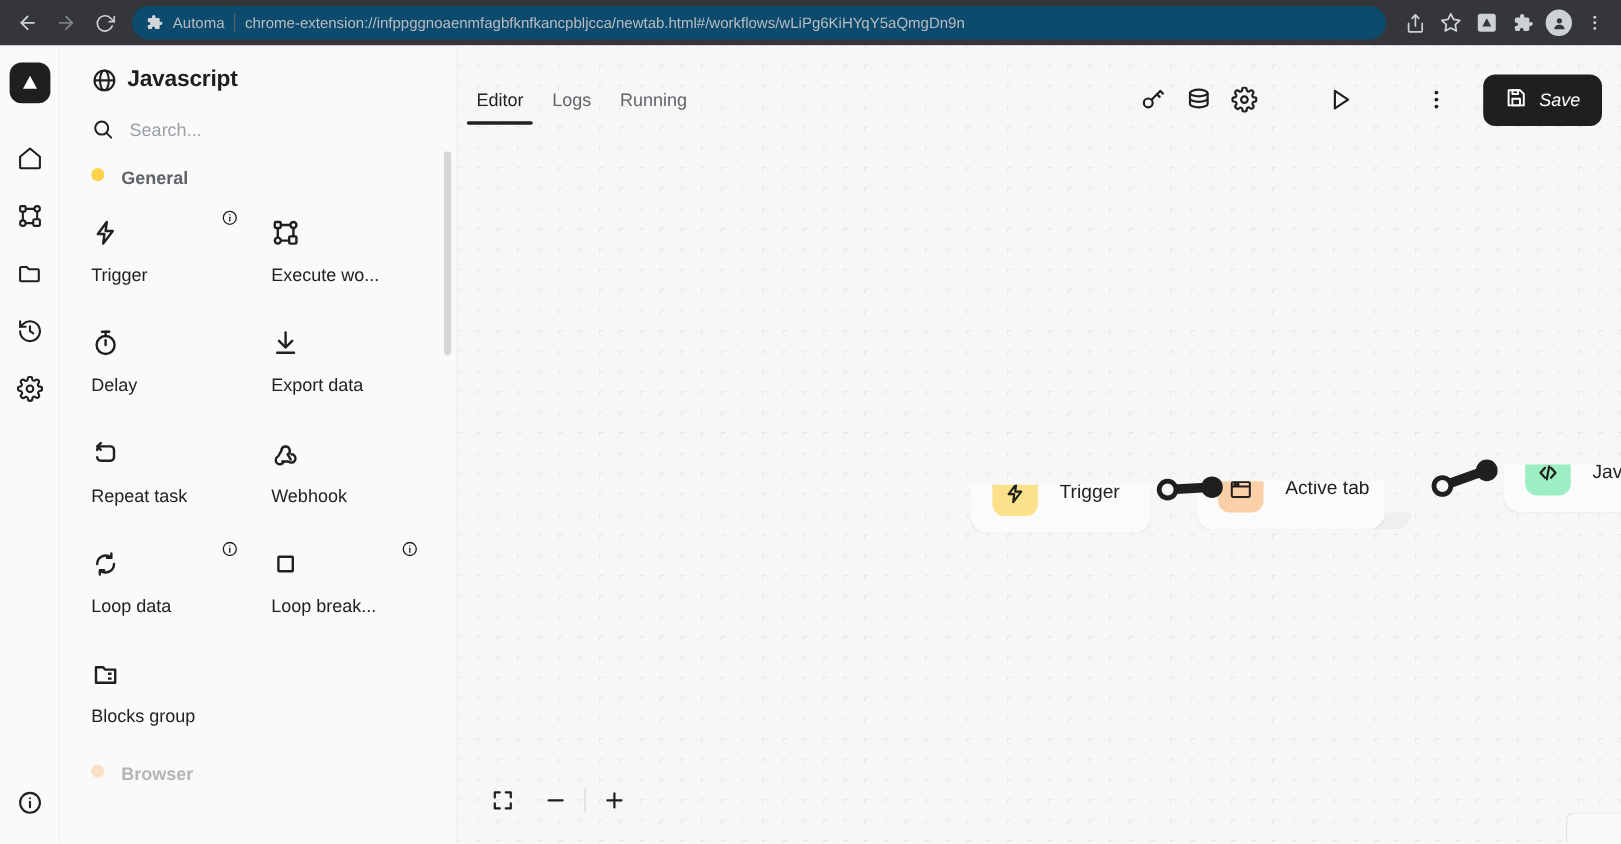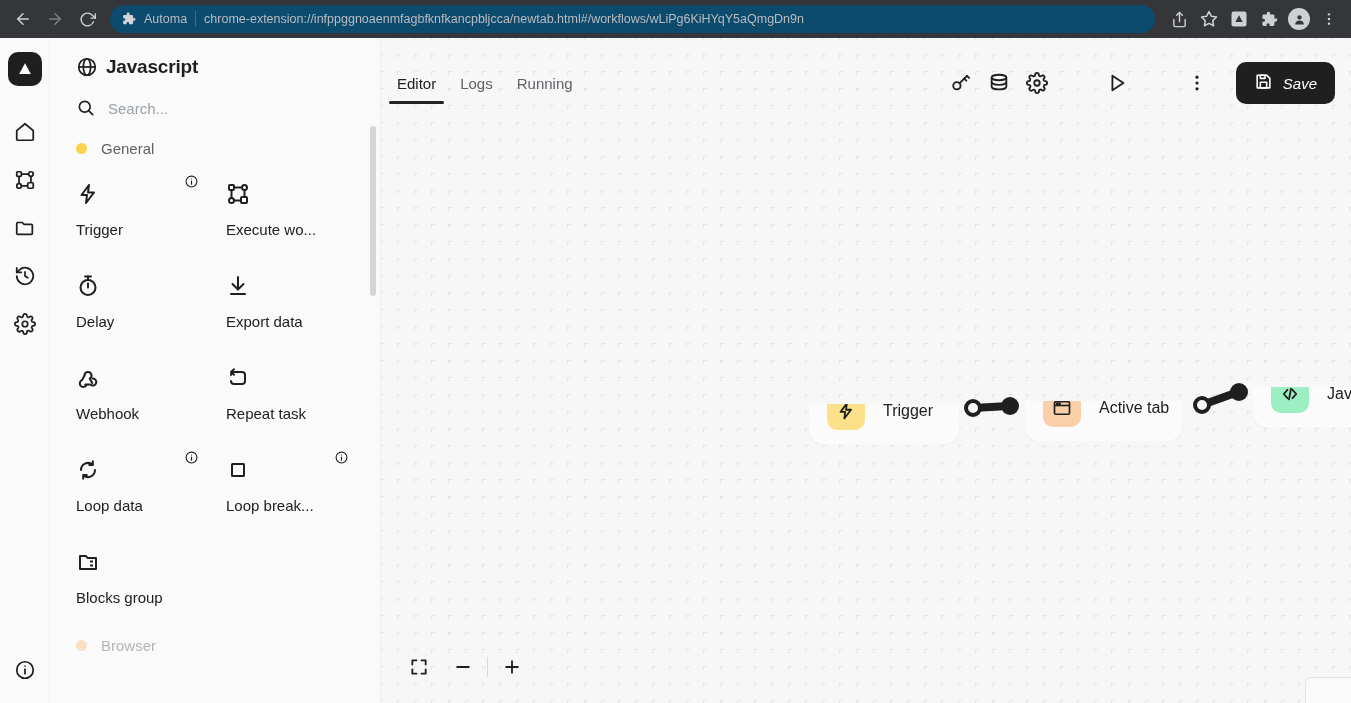--- a/index.html
+++ b/index.html
@@ -112,22 +112,23 @@
     font-family: "Liberation Sans", sans-serif;
     font-size: 15px; color: #3c4043; width: 100%;
   }
   .search-input::placeholder { color: #9aa0a6; }
 
   .panel-scroll {
     flex: 1 1 auto; overflow: hidden; position: relative;
     padding: 0 20px 0 26px;
   }
   .group-head {
-    display: flex; align-items: center; gap: 14px;
+    display: flex; align-items: flex-start; gap: 14px;
     margin: 14px 0 6px 0;
+    font-weight: bold;
   }
   .group-dot { width: 11px; height: 11px; border-radius: 50%; flex:0 0 auto; }
   .group-label { font-size: 15px; color: #5f6368; }
 
   .block-grid {
     display: grid; grid-template-columns: 1fr 1fr;
     column-gap: 16px; row-gap: 0px;
   }
   .block-cell {
     position: relative;
@@ -459,36 +460,36 @@
                 <polyline points="6.5 10 12 15.5 17.5 10"></polyline>
                 <line x1="5" y1="20" x2="19" y2="20"></line>
               </svg>
           </span>
           <div class="block-label">Export data</div>
         </div>
 
         <div class="block-cell">
           <span class="block-ico">
             <svg width="24" height="24" viewBox="0 0 24 24" fill="none" stroke="currentColor" stroke-width="2" stroke-linecap="round" stroke-linejoin="round">
+                <path d="M5 9a3 3 0 0 1 3-3h8a3 3 0 0 1 3 3v6a3 3 0 0 1-3 3H8a3 3 0 0 1-3-3"></path>
+                <polyline points="8 3.2 5 6 8 8.8"></polyline>
+              </svg>
+          </span>
+          <div class="block-label">Repeat task</div>
+        </div>
+
+        <div class="block-cell">
+          <span class="block-ico">
+            <svg width="24" height="24" viewBox="0 0 24 24" fill="none" stroke="currentColor" stroke-width="2" stroke-linecap="round" stroke-linejoin="round">
                 <path d="M8.5 9.5a3.5 3.5 0 1 1 5.2 3.1l2.6 4.4"></path>
                 <path d="M16.8 12.5a3.5 3.5 0 1 1-2.4 6.1H9.3"></path>
                 <path d="M10.4 19a3.5 3.5 0 1 1-4.5-4.8l2.4-4.3"></path>
               </svg>
           </span>
           <div class="block-label">Webhook</div>
-        </div>
-
-        <div class="block-cell">
-          <span class="block-ico">
-            <svg width="24" height="24" viewBox="0 0 24 24" fill="none" stroke="currentColor" stroke-width="2" stroke-linecap="round" stroke-linejoin="round">
-                <path d="M5 9a3 3 0 0 1 3-3h8a3 3 0 0 1 3 3v6a3 3 0 0 1-3 3H8a3 3 0 0 1-3-3"></path>
-                <polyline points="8 3.2 5 6 8 8.8"></polyline>
-              </svg>
-          </span>
-          <div class="block-label">Repeat task</div>
         </div>
 
         <div class="block-cell">
           <span class="block-ico">
             <svg width="24" height="24" viewBox="0 0 24 24" fill="none" stroke="currentColor" stroke-width="2" stroke-linecap="round" stroke-linejoin="round">
                 <path d="M5 12a7 7 0 0 1 11.5-5.4"></path>
                 <polyline points="16.8 3.3 16.8 6.9 13.2 6.9"></polyline>
                 <path d="M19 12a7 7 0 0 1-11.5 5.4"></path>
                 <polyline points="7.2 20.7 7.2 17.1 10.8 17.1"></polyline>
               </svg>
@@ -600,21 +601,21 @@
     <div class="node clip-top" style="left:428px; top:340px; width:150px;">
       <div class="node-ico" style="background:#fbe28a">
         <svg width="20" height="20" viewBox="0 0 24 24" fill="none" stroke="currentColor" stroke-width="2.2" stroke-linejoin="round">
             <path d="M13 3L5.5 13H11l-1 8 8-10.5H12z"></path>
           </svg>
       </div>
       <div class="node-label">Trigger</div>
     </div>
 
     <div class="node-shadow" style="left:650px; top:389px; width:145px;"></div>
-    <div class="node clip-top" style="left:644px; top:337px; width:157px;">
+    <div class="node clip-top" style="left:616px; top:337px; width:157px;">
       <div class="node-ico" style="background:#fbd0a8">
         <svg width="20" height="20" viewBox="0 0 24 24" fill="none" stroke="currentColor" stroke-width="2" stroke-linejoin="round">
             <rect x="3" y="4.5" width="18" height="15" rx="1.5"></rect>
             <line x1="3" y1="9" x2="21" y2="9"></line>
             <circle cx="6.3" cy="6.8" r="0.8" fill="currentColor"></circle>
             <circle cx="9" cy="6.8" r="0.8" fill="currentColor"></circle>
           </svg>
       </div>
       <div class="node-label">Active tab</div>
     </div>

